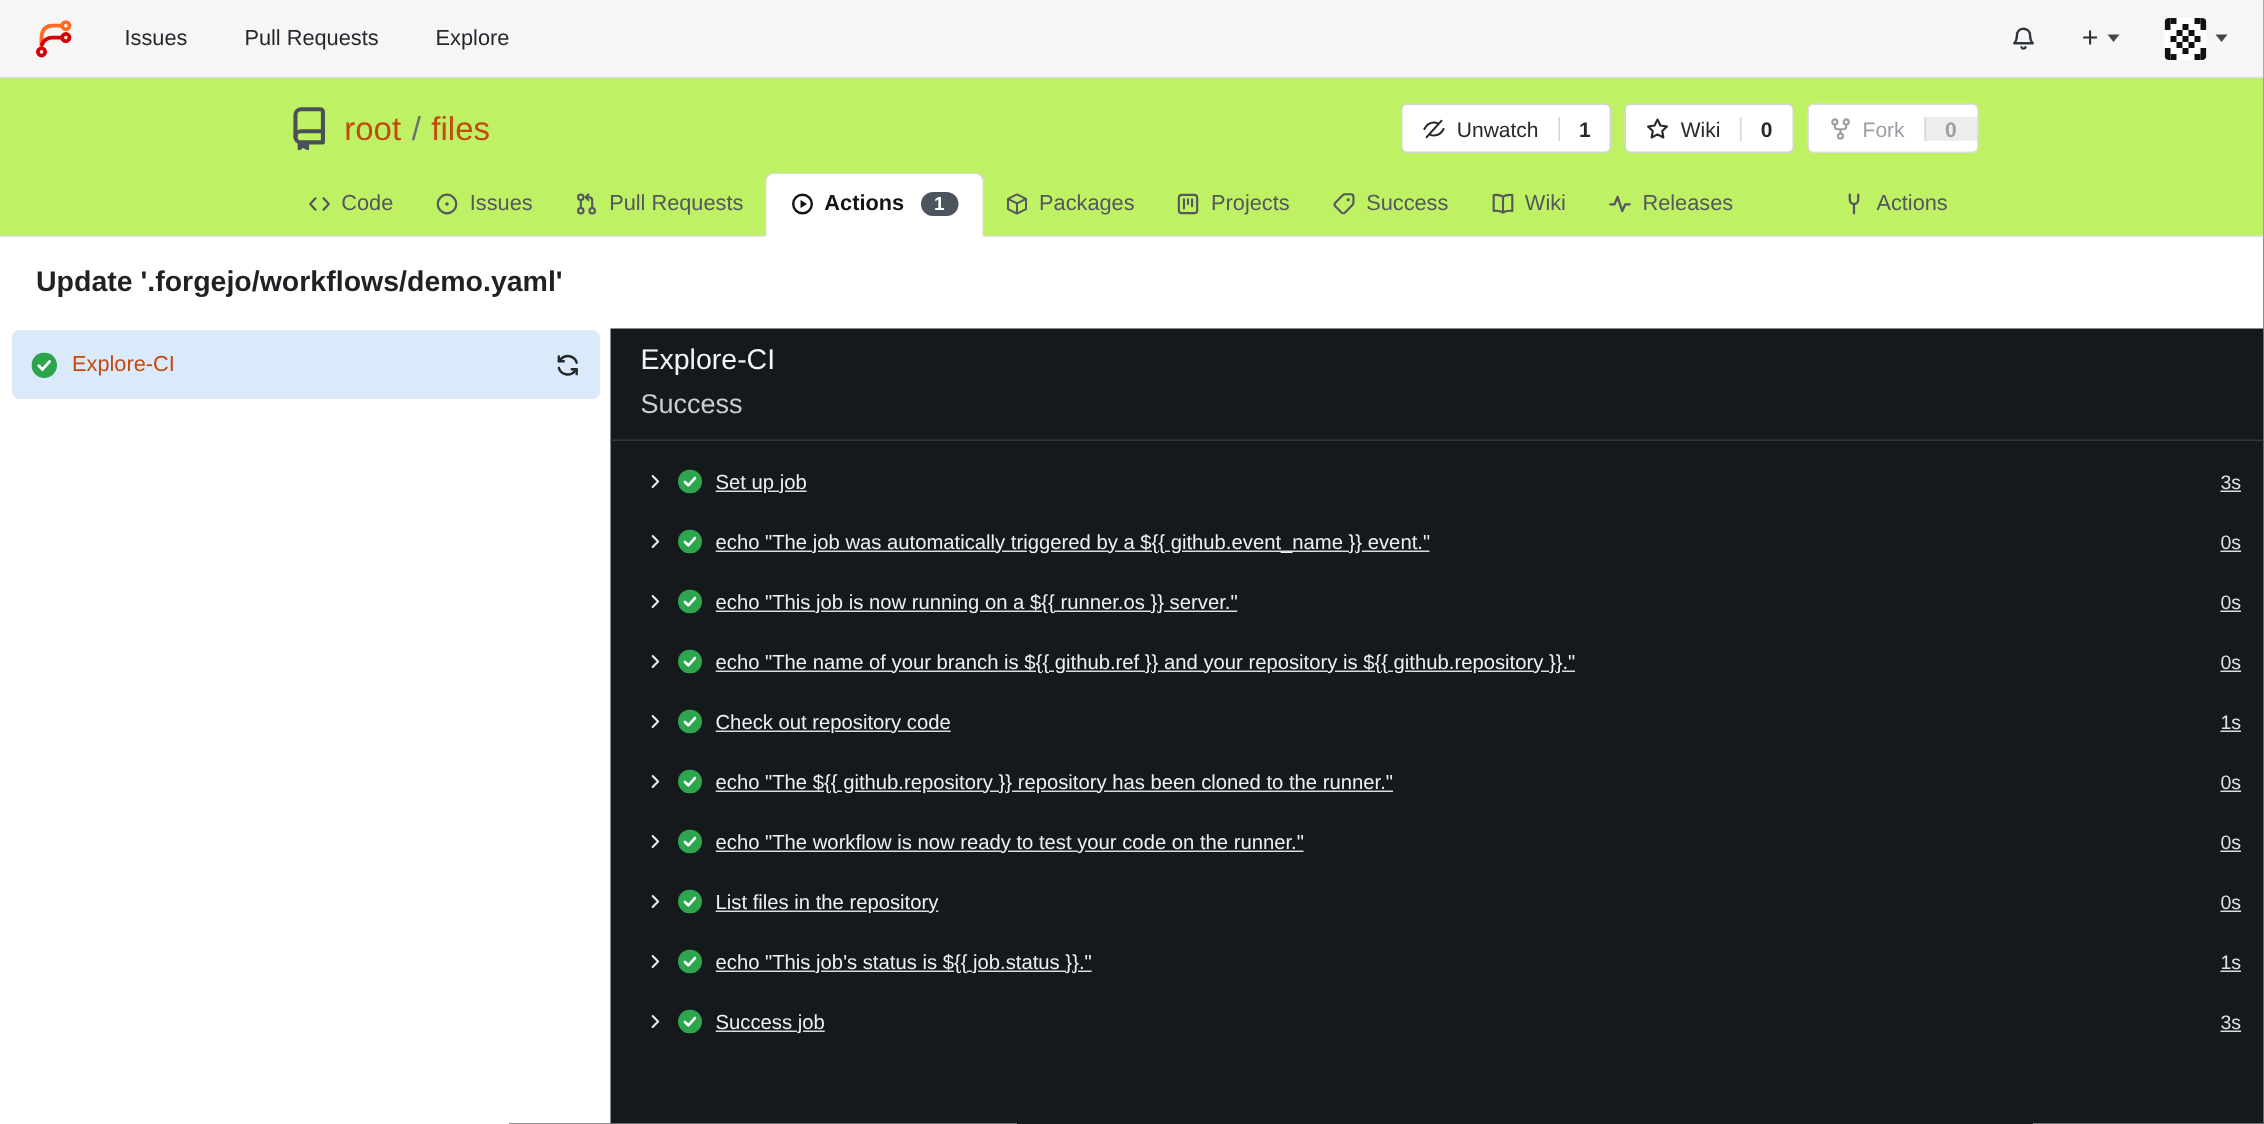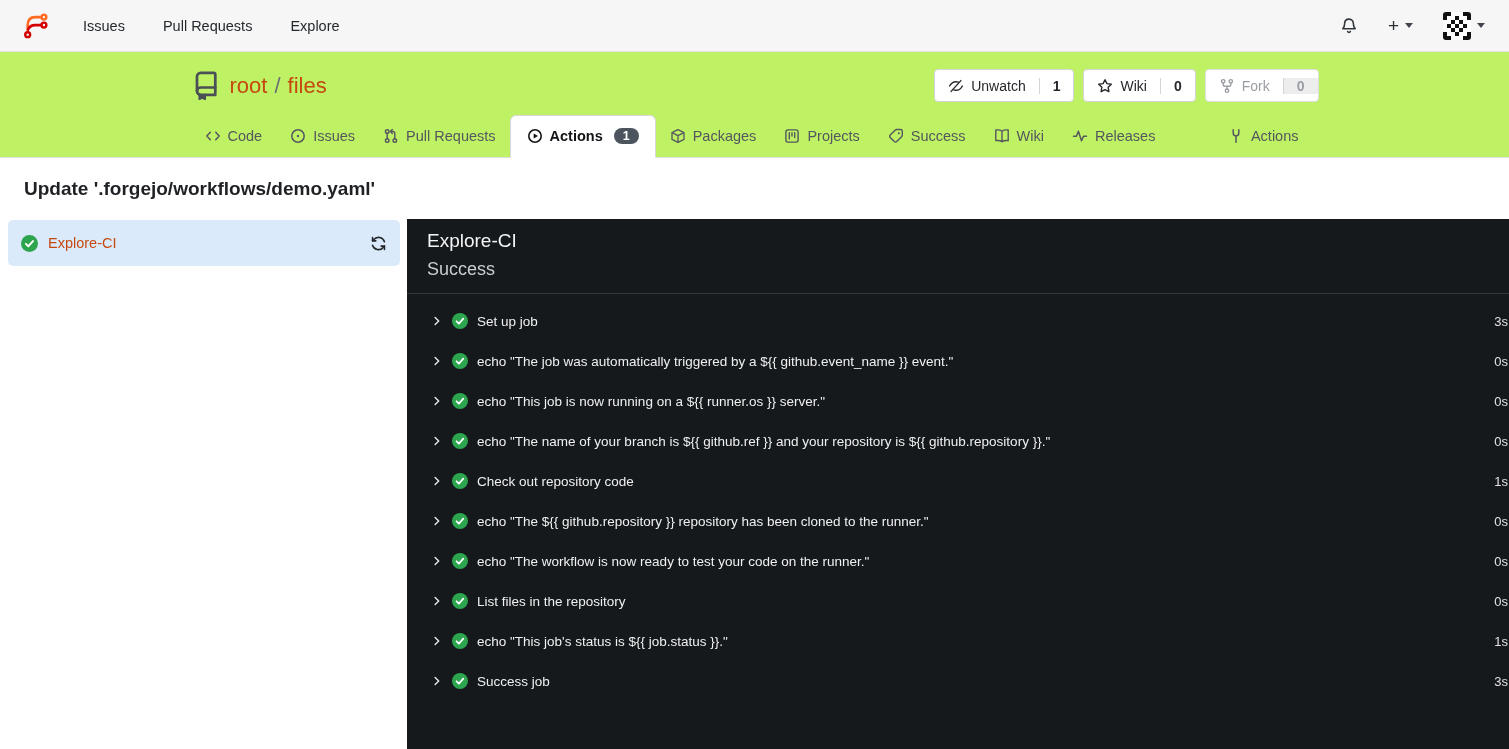--- a/index.html
+++ b/index.html
@@ -85,21 +85,21 @@
   .job-name { color:#c5490f; font-size:14.5px; }
   .job-rerun { margin-left:auto; color:#24282c; cursor:pointer; }
 
   .log-panel { flex:1; background:#16191c; color:#d9dbdd; display:flex; flex-direction:column; min-width:0; }
   .log-header { padding:11px 20px 13px; border-bottom:1px solid #32373c; }
   .log-title { font-size:19px; color:#f3f4f5; }
   .log-status { font-size:18px; color:#cbcdcf; margin-top:7px; }
   .steps { padding:7px 0; }
   .step-row {
     height:40px; display:flex; align-items:center; gap:9px;
-    padding:0 1px 0 24px; cursor:pointer;
+    padding:0 15px 0 24px; cursor:pointer;text-decoration:underline;
   }
   .step-chevron { color:#e8e9ea; flex:0 0 auto; }
   .step-name { font-size:13.5px; color:#eef0f1; white-space:nowrap; overflow:hidden; text-overflow:ellipsis; }
   .step-duration { margin-left:auto; font-size:13px; color:#dfe0e2; }
 
   .check-circle { width:16px; height:16px; }
   .check-circle.small { width:17px; height:17px; }
 </style>
 </head>
 <body>

